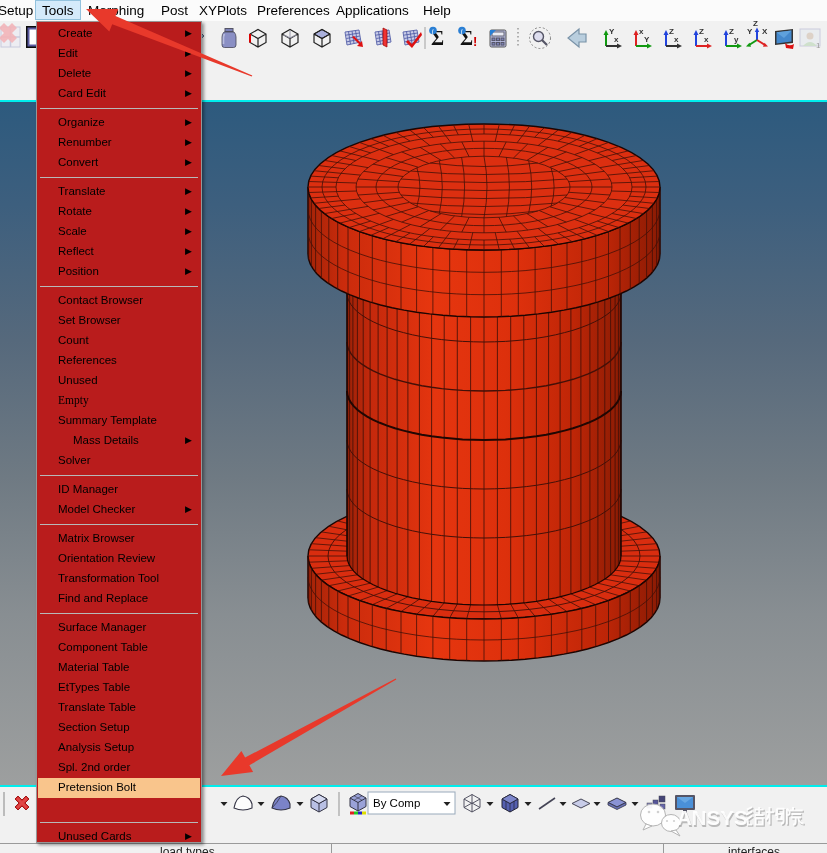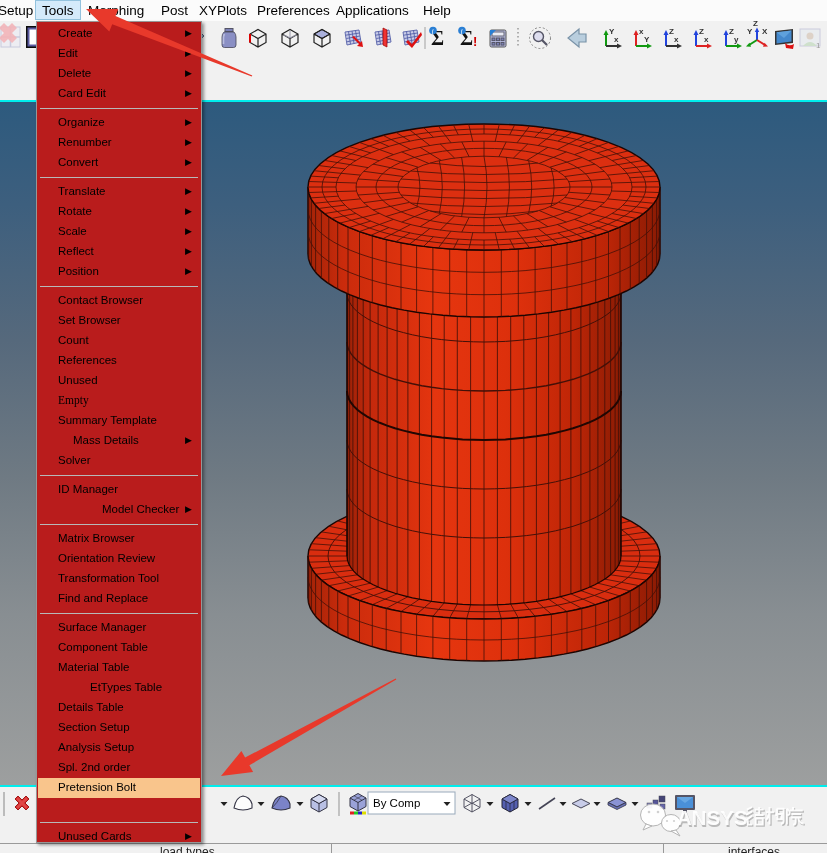--- a/index.html
+++ b/index.html
@@ -405,21 +405,21 @@
       <span style="position:absolute;left:20px;top:3px">Mass Details</span>
       <span style="position:absolute;right:8px;top:4px;font-size:9px">▶</span>
     </div>
     <div style="position:absolute;left:1px;right:1px;top:429px;height:20px;">
       <span style="position:absolute;left:20px;top:3px">Solver</span>
     </div>
     <div style="position:absolute;left:3px;right:3px;top:453px;height:1px;background:#b8b8b8"></div>
     <div style="position:absolute;left:1px;right:1px;top:458px;height:20px;">
       <span style="position:absolute;left:20px;top:3px">ID Manager</span>
     </div>
-    <div style="position:absolute;left:1px;right:1px;top:478px;height:20px;margin-left:44px;">
+    <div style="position:absolute;left:1px;right:1px;top:478px;height:20px;">
       <span style="position:absolute;left:20px;top:3px">Model Checker</span>
       <span style="position:absolute;right:8px;top:4px;font-size:9px">▶</span>
     </div>
     <div style="position:absolute;left:3px;right:3px;top:502px;height:1px;background:#b8b8b8"></div>
     <div style="position:absolute;left:1px;right:1px;top:507px;height:20px;">
       <span style="position:absolute;left:20px;top:3px">Matrix Browser</span>
     </div>
     <div style="position:absolute;left:1px;right:1px;top:527px;height:20px;">
       <span style="position:absolute;left:20px;top:3px">Orientation Review</span>
     </div>
@@ -432,25 +432,25 @@
     <div style="position:absolute;left:3px;right:3px;top:591px;height:1px;background:#b8b8b8"></div>
     <div style="position:absolute;left:1px;right:1px;top:596px;height:20px;">
       <span style="position:absolute;left:20px;top:3px">Surface Manager</span>
     </div>
     <div style="position:absolute;left:1px;right:1px;top:616px;height:20px;">
       <span style="position:absolute;left:20px;top:3px">Component Table</span>
     </div>
     <div style="position:absolute;left:1px;right:1px;top:636px;height:20px;">
       <span style="position:absolute;left:20px;top:3px">Material Table</span>
     </div>
-    <div style="position:absolute;left:1px;right:1px;top:656px;height:20px;margin-left:32px;">
+    <div style="position:absolute;left:1px;right:1px;top:656px;height:20px;">
       <span style="position:absolute;left:20px;top:3px">EtTypes Table</span>
     </div>
     <div style="position:absolute;left:1px;right:1px;top:676px;height:20px;">
-      <span style="position:absolute;left:20px;top:3px">Details Table</span>
+      <span style="position:absolute;left:20px;top:3px">Translate Table</span>
     </div>
     <div style="position:absolute;left:1px;right:1px;top:696px;height:20px;">
       <span style="position:absolute;left:20px;top:3px">Section Setup</span>
     </div>
     <div style="position:absolute;left:1px;right:1px;top:716px;height:20px;">
       <span style="position:absolute;left:20px;top:3px">Analysis Setup</span>
     </div>
     <div style="position:absolute;left:1px;right:1px;top:736px;height:20px;">
       <span style="position:absolute;left:20px;top:3px">Spl. 2nd order</span>
     </div>

